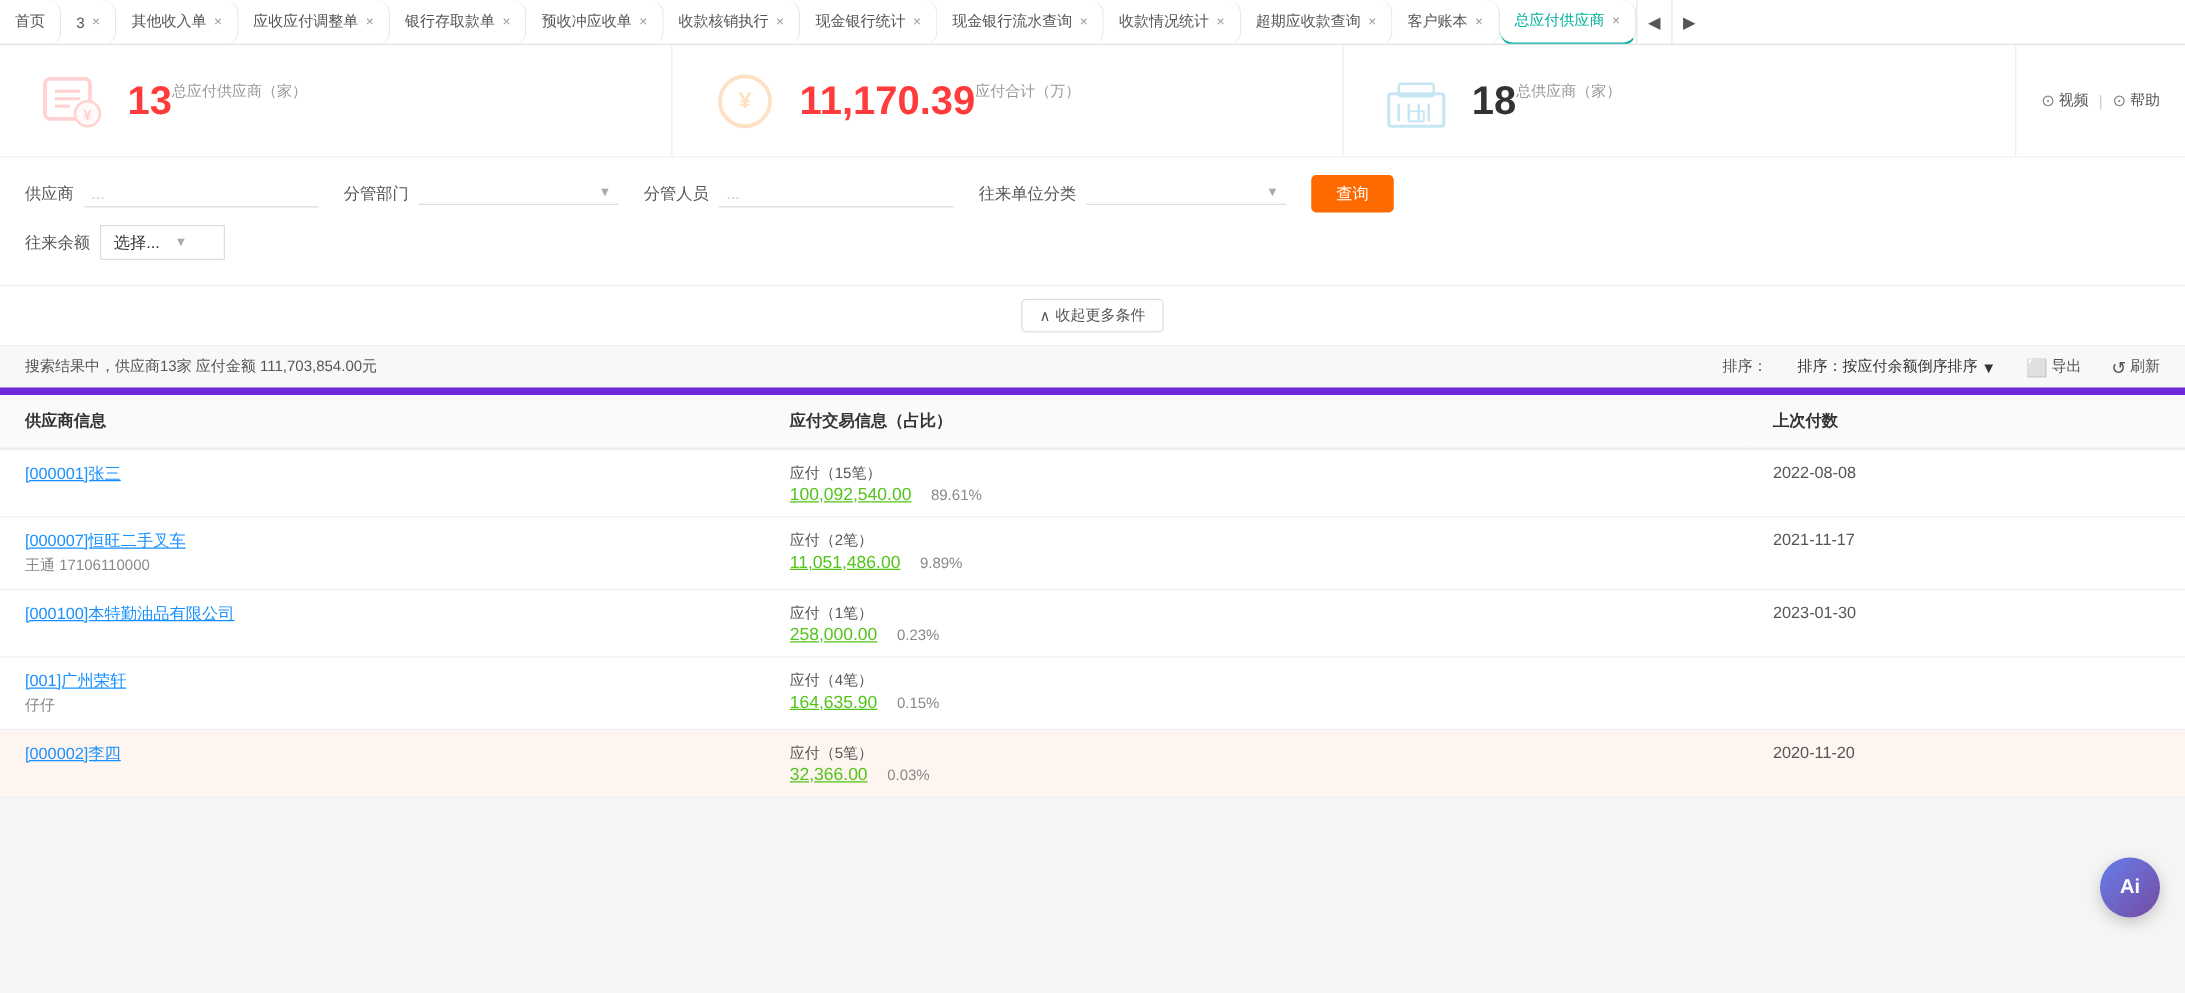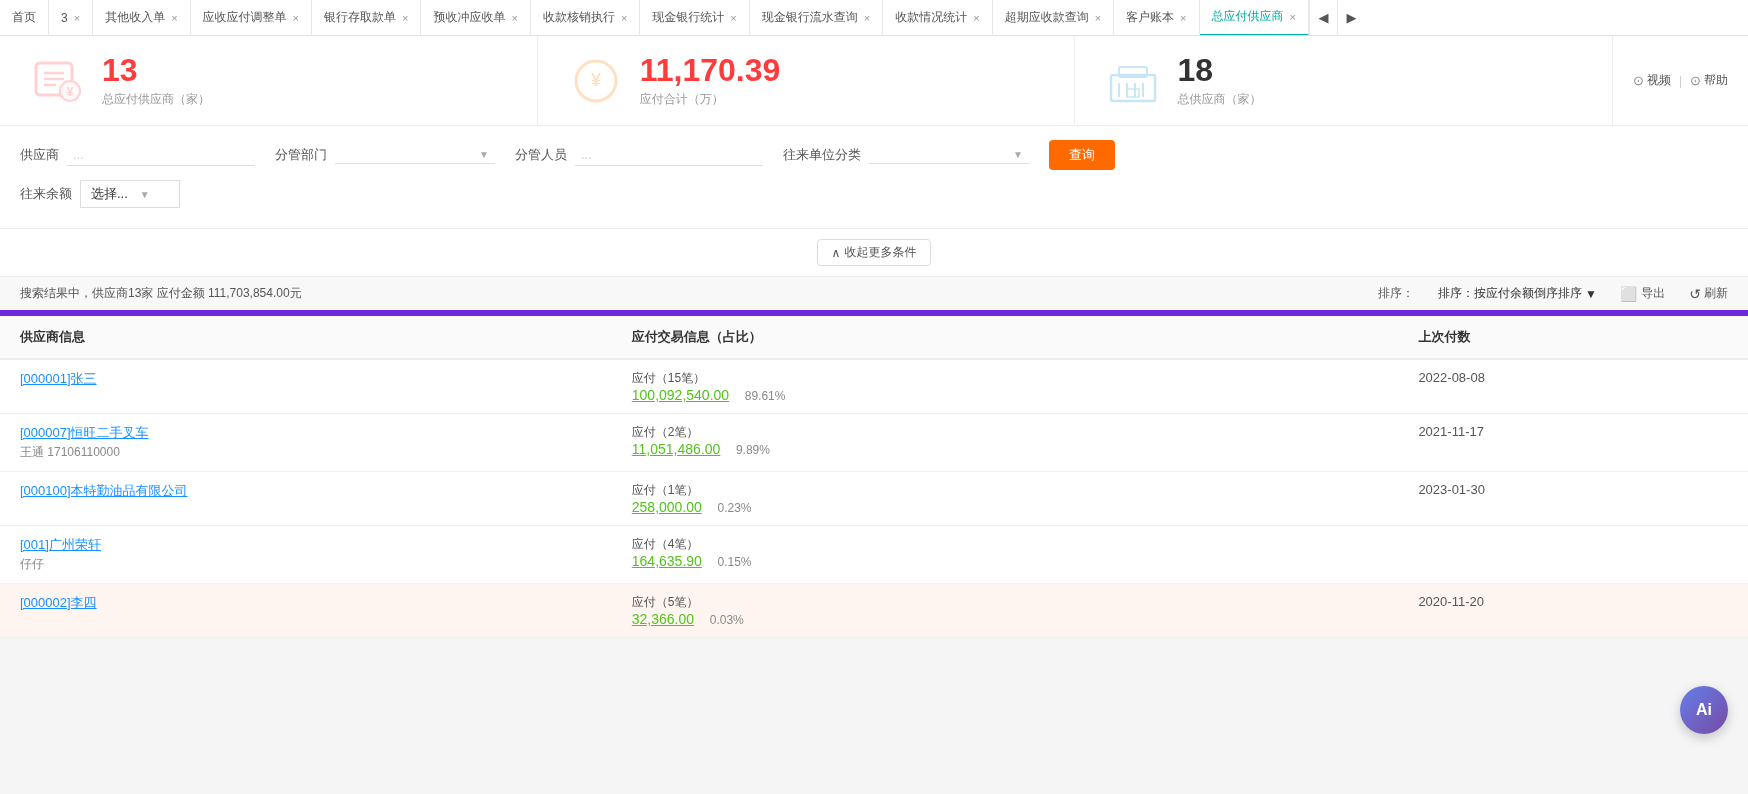--- a/index.html
+++ b/index.html
@@ -6,39 +6,39 @@
     body { font-family: 'Microsoft YaHei', '微软雅黑', Arial, sans-serif; font-size: 13px; background: #f5f5f5; color: #333; overflow-x: hidden; }
 
     
     .top-nav {
       display: flex; align-items: center; background: #fff; border-bottom: 1px solid #e0e0e0;
       height: 36px; padding: 0 0; overflow: hidden; white-space: nowrap;
     }
     .nav-tab {
       display: inline-flex; align-items: center; height: 36px; padding: 0 12px;
       border-right: 1px solid #e8e8e8; cursor: pointer; font-size: 12px; color: #555;
-      position: relative; flex-shrink: 0;
+      position: relative; flex-shrink: 0; border-radius: 11px;
     }
     .nav-tab.active { background: #fff; color: #00b0a0; border-bottom: 2px solid #00b0a0; }
     .nav-tab .close-x { margin-left: 6px; color: #999; font-size: 11px; cursor: pointer; }
     .nav-arrow { width: 28px; height: 36px; display: flex; align-items: center; justify-content: center; cursor: pointer; color: #555; border-left: 1px solid #e8e8e8; flex-shrink: 0; }
 
     
     .summary-bar {
       display: flex; background: #fff; border-bottom: 1px solid #eee; align-items: stretch; height: 90px;
     }
     .summary-card {
       display: flex; align-items: center; padding: 0 30px; flex: 1; border-right: 1px solid #eee; gap: 16px;
     }
     .summary-card:last-child { border-right: none; }
     .summary-icon { width: 56px; height: 56px; opacity: 0.3; flex-shrink: 0; display: flex; align-items: center; justify-content: center; font-size: 36px; }
     .summary-icon.red { color: #ff6b6b; }
     .summary-icon.orange { color: #ff9a3c; }
     .summary-icon.blue { color: #4ab0d9; }
-    .summary-text { display: flex; flex-direction: column; }
+    .summary-text { display: flex; flex-direction: row; }
     .summary-number { font-size: 32px; font-weight: bold; color: #ff3b3b; line-height: 1.1; }
     .summary-label { font-size: 12px; color: #999; margin-top: 2px; }
     .top-right-links {
       display: flex; align-items: center; padding: 0 20px; font-size: 12px; color: #666; gap: 8px; flex-shrink: 0;
     }
     .top-right-links span { cursor: pointer; color: #555; }
     .top-right-links .sep { color: #ccc; }
 
     
     .filter-area {

